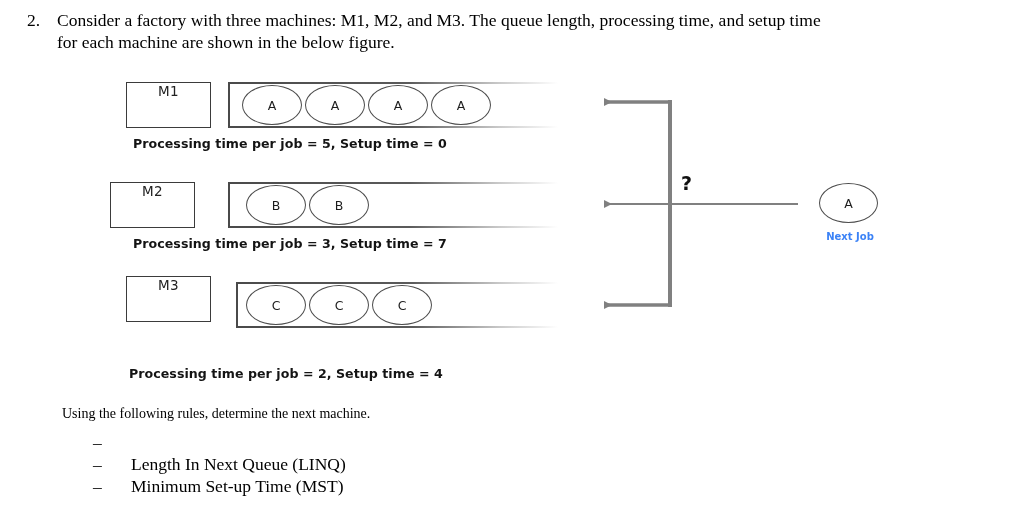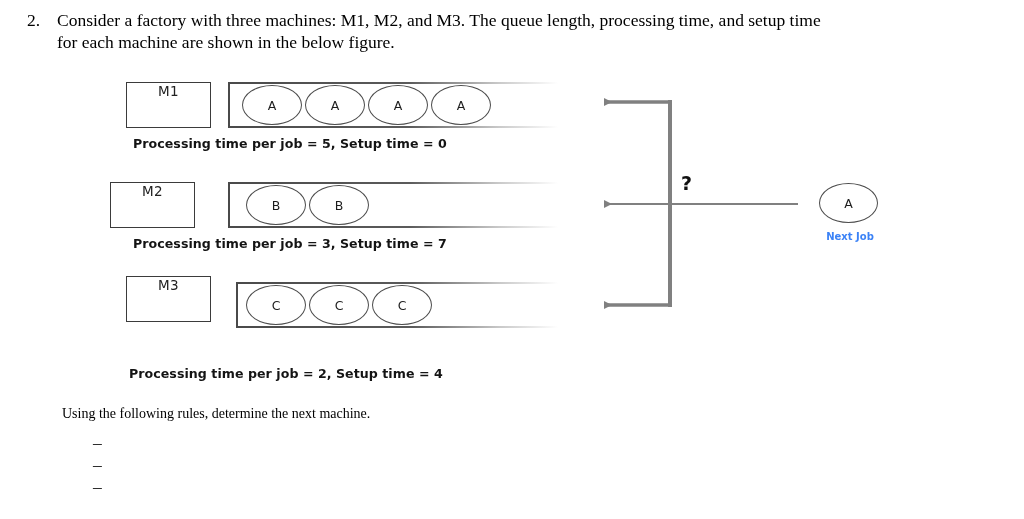--- a/index.html
+++ b/index.html
@@ -308,17 +308,19 @@
 </div>
 
 <div id="rules-intro">Using the following rules, determine the next machine.</div>
 
 <div id="rules-list">
   <div class="rule-item">
     <span class="rule-dash">–</span>
   </div>
   <div class="rule-item">
     <span class="rule-dash">–</span>
+    <span class="rule-text">Length In Next Queue (LINQ)</span>
   </div>
   <div class="rule-item">
     <span class="rule-dash">–</span>
+    <span class="rule-text">Minimum Set-up Time (MST)</span>
   </div>
 </div>
 
 </body></html>

